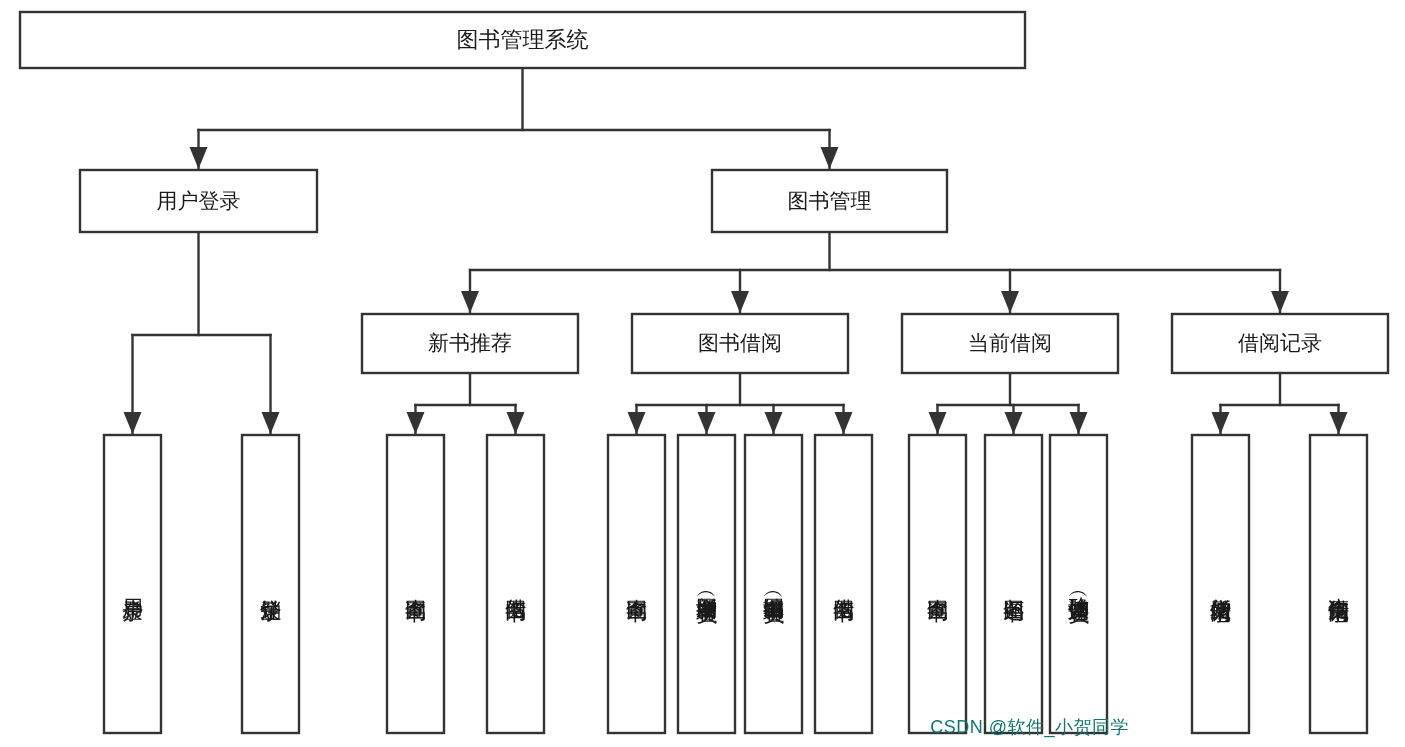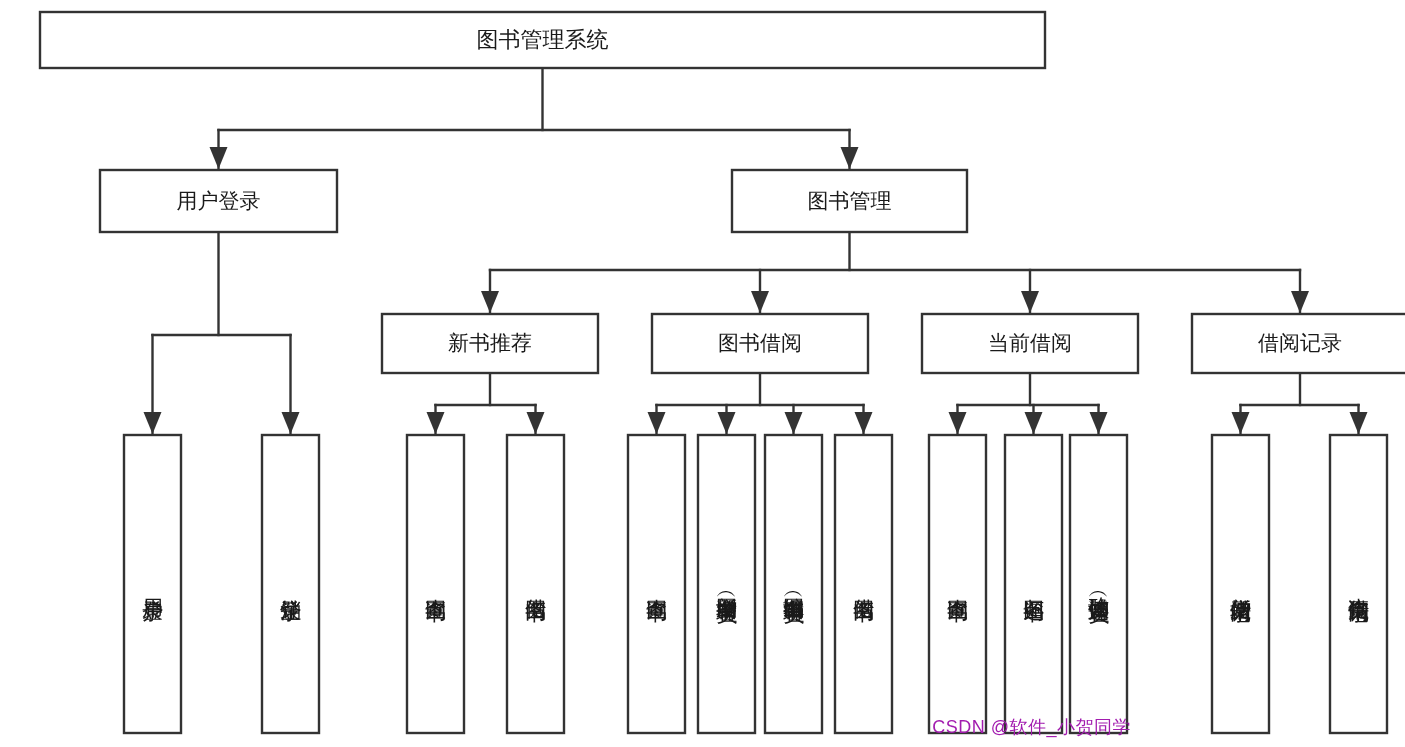--- a/index.html
+++ b/index.html
@@ -10,21 +10,20 @@
   body {
     width: 1405px;
     height: 747px;
     font-family: "Liberation Sans", sans-serif;
     overflow: hidden;
   }
   #diagram-root {
     position: relative;
     width: 1143px;
     height: 747px;
-    margin-left: 20px;
   }
   svg#tree-svg {
     position: absolute;
     top: 0;
     left: 0;
     width: 1405px;
     height: 747px;
     display: block;
   }
   .node-box {
@@ -65,25 +64,25 @@
     writing-mode: vertical-rl;
     text-orientation: upright;
     letter-spacing: 1px;
     white-space: nowrap;
     text-align: center;
     transform: translateX(-50%);
     pointer-events: none;
   }
   #watermark {
     position: absolute;
-    right: 32px;
+    right: 14px;
     bottom: 8px;
     font-family: "Liberation Sans", sans-serif;
     font-size: 18px;
-    color: #a21caf;
+    color: #0f766e;
     white-space: nowrap;
     letter-spacing: 0.5px;
   }
 </style>
 </head>
 <body>
 
 <div id="diagram-root">
 
   <svg id="tree-svg" viewBox="0 0 1405 747" xmlns="http://www.w3.org/2000/svg">

